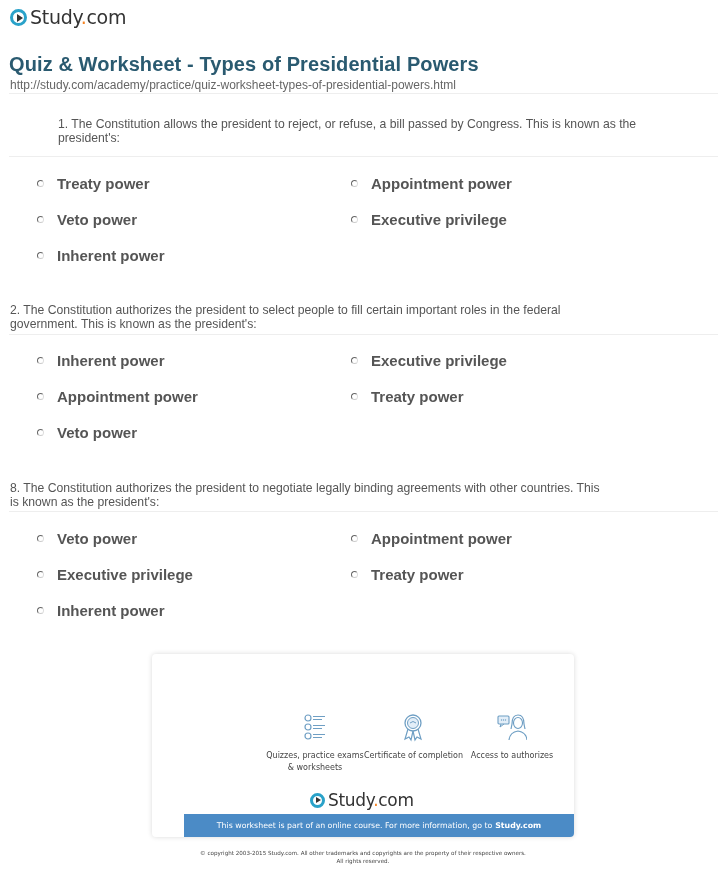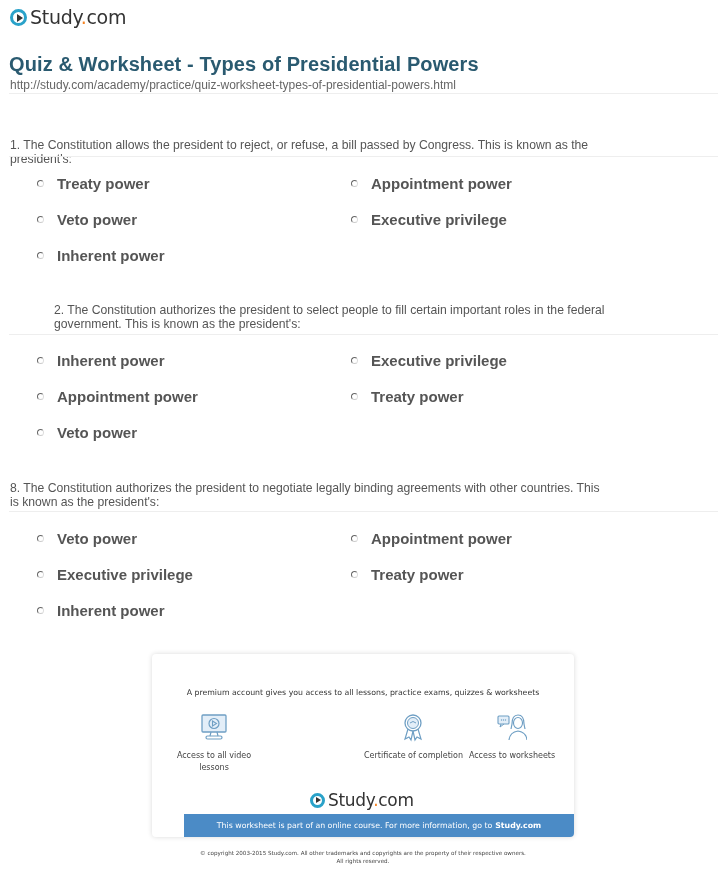--- a/index.html
+++ b/index.html
@@ -40,21 +40,21 @@
 
 <div class="logo" style="left:10px; top:6px;">
   <span class="mark"></span>
   <span class="word"><span>Study</span><span class="dot">.</span><span>com</span></span>
 </div>
 
 <div class="page-title">Quiz &amp; Worksheet - Types of Presidential Powers</div>
 <div class="page-url">http://study.com/academy/practice/quiz-worksheet-types-of-presidential-powers.html</div>
 <div class="divider" style="top:93px;"></div>
 
-<div class="question" style="top:138px;">1. The Constitution allows the president to reject, or refuse, a bill passed by Congress. This is known as the president's:</div>
+<div class="question" style="top:117px;margin-left:48px;">1. The Constitution allows the president to reject, or refuse, a bill passed by Congress. This is known as the president's:</div>
 <div class="divider" style="top:156px;"></div>
 <div class="option" style="left:37px; top:175px;">
     <span class="radio"></span>
     <span>Treaty power</span>
   </div>
 <div class="option" style="left:351px; top:175px;">
     <span class="radio"></span>
     <span>Appointment power</span>
   </div>
 <div class="option" style="left:37px; top:211px;">
@@ -63,21 +63,21 @@
   </div>
 <div class="option" style="left:351px; top:211px;">
     <span class="radio"></span>
     <span>Executive privilege</span>
   </div>
 <div class="option" style="left:37px; top:247px;">
     <span class="radio"></span>
     <span>Inherent power</span>
   </div>
 
-<div class="question" style="top:303px;margin-left:44px;">2. The Constitution authorizes the president to select people to fill certain important roles in the federal government. This is known as the president's:</div>
+<div class="question" style="top:303px;">2. The Constitution authorizes the president to select people to fill certain important roles in the federal government. This is known as the president's:</div>
 <div class="divider" style="top:334px;"></div>
 <div class="option" style="left:37px; top:352px;">
     <span class="radio"></span>
     <span>Inherent power</span>
   </div>
 <div class="option" style="left:351px; top:352px;">
     <span class="radio"></span>
     <span>Executive privilege</span>
   </div>
 <div class="option" style="left:37px; top:388px;">
@@ -110,33 +110,31 @@
 <div class="option" style="left:351px; top:566px;">
     <span class="radio"></span>
     <span>Treaty power</span>
   </div>
 <div class="option" style="left:37px; top:602px;">
     <span class="radio"></span>
     <span>Inherent power</span>
   </div>
 
 <div class="promo">
-  <div class="promo-sub">A premium account gives you access to all lessons, practice exams, quizzes &amp; worksheets</div>
 
-  <div class="feature" style="left:12px;">
+
+  <div class="feature" style="left:113px;">
     <svg width="30" height="30" viewBox="0 0 30 30">
-      <rect x="3" y="3" width="24" height="17" rx="1" fill="#e3eef8" stroke="#6f9fc4" stroke-width="1.3"></rect>
-      <circle cx="15" cy="11.5" r="5" fill="none" stroke="#6f9fc4" stroke-width="1.2"></circle>
-      <path d="M13.5 9 L17.5 11.5 L13.5 14 Z" fill="none" stroke="#6f9fc4" stroke-width="1.1"></path>
-      <path d="M12 20 L11 24 M18 20 L19 24" stroke="#6f9fc4" stroke-width="1.2"></path>
-      <rect x="7" y="24" width="16" height="3" rx="1.5" fill="none" stroke="#6f9fc4" stroke-width="1.2"></rect>
+      <circle cx="8" cy="6" r="3" fill="none" stroke="#6f9fc4" stroke-width="1.2"></circle>
+      <circle cx="8" cy="15" r="3" fill="none" stroke="#6f9fc4" stroke-width="1.2"></circle>
+      <circle cx="8" cy="24" r="3" fill="none" stroke="#6f9fc4" stroke-width="1.2"></circle>
+      <path d="M13 4.5 H25 M13 7.5 H22 M13 13.5 H25 M13 16.5 H22 M13 22.5 H25 M13 25.5 H22" stroke="#6f9fc4" stroke-width="1.2"></path>
     </svg>
-    <div class="feature-label">Access to all video lessons</div>
+    <div class="feature-label">Quizzes, practice exams &amp; worksheets</div>
   </div>
-
 
   <div class="feature" style="left:211px;text-align:right;">
     <svg width="30" height="30" viewBox="0 0 30 30">
       <circle cx="15" cy="11" r="8" fill="none" stroke="#6f9fc4" stroke-width="1.3"></circle>
       <circle cx="15" cy="11" r="5.5" fill="#e3eef8" stroke="#6f9fc4" stroke-width="1"></circle>
       <path d="M12 11 Q15 8 18 11" fill="none" stroke="#6f9fc4" stroke-width="1"></path>
       <path d="M10 17 L7 27 L11 25 L13 28 L15 19 M20 17 L23 27 L19 25 L17 28 L15 19" fill="none" stroke="#6f9fc4" stroke-width="1.2"></path>
     </svg>
     <div class="feature-label">Certificate of completion</div>
   </div>
@@ -145,21 +143,21 @@
     <svg width="30" height="30" viewBox="0 0 30 30">
       <rect x="1" y="4" width="11" height="8" rx="1" fill="#e3eef8" stroke="#6f9fc4" stroke-width="1.1"></rect>
       <path d="M4 12 L3 15 L7 12" fill="none" stroke="#6f9fc4" stroke-width="1"></path>
       <circle cx="4.5" cy="8" r="0.7" fill="#6f9fc4"></circle>
         <circle cx="6.5" cy="8" r="0.7" fill="#6f9fc4"></circle>
         <circle cx="8.5" cy="8" r="0.7" fill="#6f9fc4"></circle>
       <path d="M15 12 Q15 3 21 3 Q27 3 27 12 L28 17 M15 12 L14 17" fill="none" stroke="#6f9fc4" stroke-width="1.2"></path>
       <ellipse cx="21" cy="11" rx="4.5" ry="5.5" fill="none" stroke="#6f9fc4" stroke-width="1.1"></ellipse>
       <path d="M12 28 Q13 20 21 19 Q29 20 30 28" fill="none" stroke="#6f9fc4" stroke-width="1.2"></path>
     </svg>
-    <div class="feature-label">Access to worksheets</div>
+    <div class="feature-label">Access to authorizes</div>
   </div>
 
   <div class="logo promo-logo">
     <span class="mark"></span>
     <span class="word"><span>Study</span><span class="dot">.</span><span>com</span></span>
   </div>
 
   <div class="promo-bar">
     <span>This worksheet is part of an online course. For more information, go to</span>
     <b>Study.com</b>

